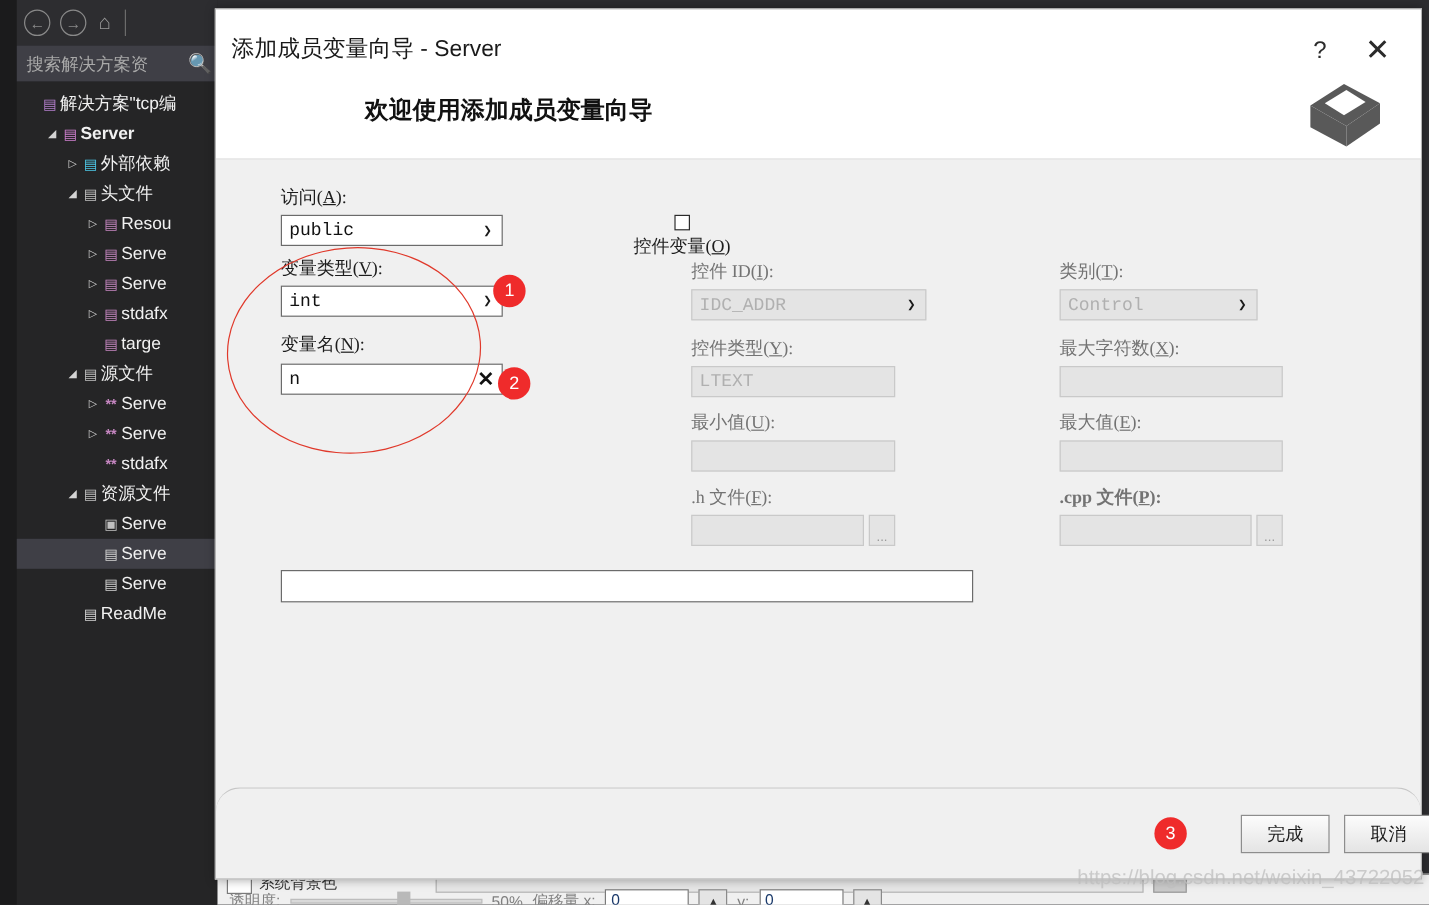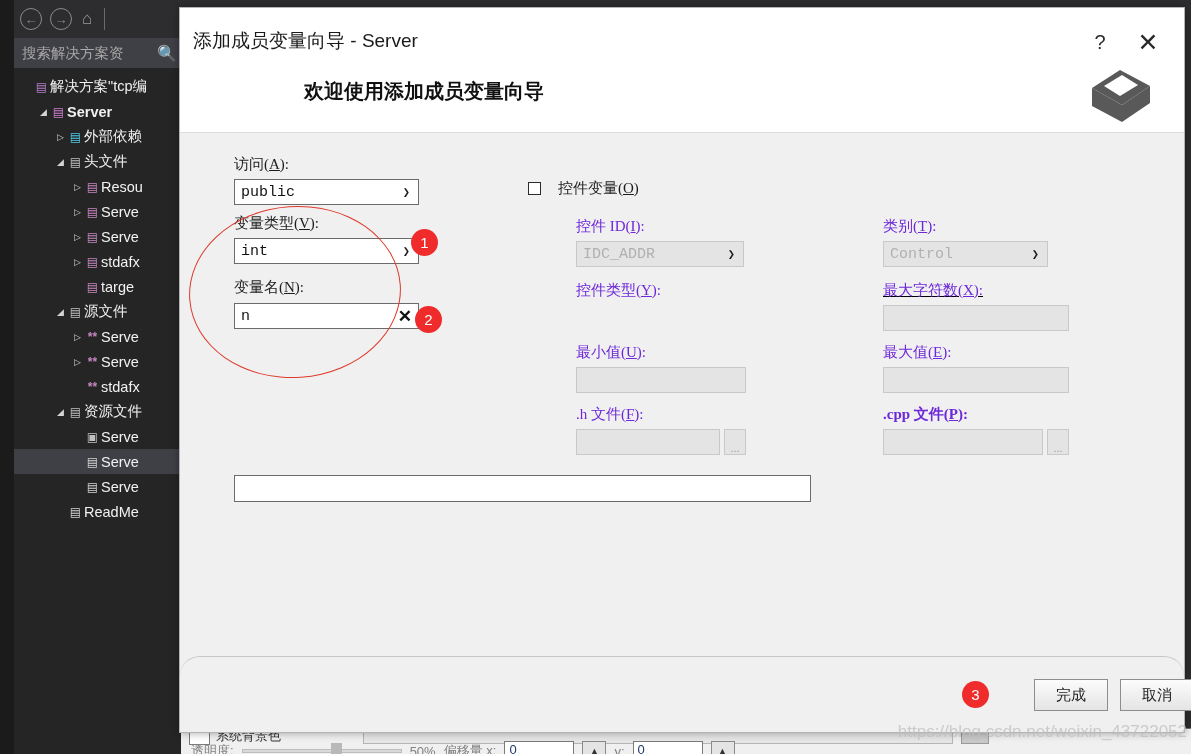--- a/index.html
+++ b/index.html
@@ -132,40 +132,40 @@
 
   #dlg-body { position: absolute; left:0; top: 125px; right:0; bottom: 76px; }
   #dlg-footer {
     position: absolute; left: 0; right: 0; bottom: 0; height: 76px;
     border-top: 1px solid #c6c6c6;
     border-radius: 20px;
   }
 
   .fld-label { font-size: 15px; color: #1c1c1c; white-space: nowrap;
                font-family: "Liberation Serif","DejaVu Serif",serif; }
-  .fld-label.dis { color: #6d28d9; text-align: right; }
+  .fld-label.dis { color: #737373; text-align: right; }
   .fld-label u { text-decoration: underline; }
 
   .inp {
     background: #ffffff; border: 1px solid #6b6b6b; height: 26px;
     font-size: 15px; color: #111; padding: 0 6px; display: flex; align-items: center;
     font-family: "Liberation Mono","DejaVu Sans Mono",monospace;
   }
   .inp.dis { background: #e4e4e4; border: 1px solid #c9c9c9; color: #b0b0b0; }
   .combo { position: relative; }
   .combo .caret {
     position: absolute; right: 8px; top: 50%; transform: translateY(-50%);
     font-size: 12px; color: #1a1a1a;
   }
   .combo.dis .caret { color: #1a1a1a; }
   .inp .clear-x { margin-left: auto; font-size: 17px; color: #111; font-weight: bold;
                   font-family: "Liberation Sans",sans-serif; }
   .abs { position: absolute; margin-left: 32px; }
 
-  #chk-ctrlvar { position: absolute; left: 348px; top: 46px; display:flex; align-items:center; gap: 17px;}
+  #chk-ctrlvar { position: absolute; left: 348px; top: 46px; display:flex; align-items:center; gap: 4px; flex-direction: column;}
   #chk-ctrlvar .box { width: 13px; height: 13px; border: 1.4px solid #2b2b2b; background: #fff; }
   #chk-ctrlvar .cl { font-size: 15px; color: #1c1c1c; font-family:"Liberation Serif","DejaVu Serif",serif;}
 
   .browse-btn { width: 22px; height: 26px; background: #e4e4e4; border: 1px solid #c9c9c9;
                 font-size: 11px; color: #9a9a9a; display:flex; align-items:flex-end; justify-content:center; }
 
   .dlg-btn {
     width: 74px; height: 32px; background: linear-gradient(#fcfcfc,#e4e4e4);
     border: 1px solid #8d8d8d; font-size: 15px; color: #1b1b1b;
     display:flex; align-items:center; justify-content:center;
@@ -380,27 +380,30 @@
     </div>
 
     <div id="chk-ctrlvar">
       <span class="box"></span>
       <span class="cl"><span>控件变量(</span><u>O</u><span>)</span></span>
     </div>
 
     <div class="abs" style="left:364px; top:84px;">
       <span class="fld-label dis"><span>控件 ID(</span><u>I</u><span>):</span></span>
     </div>
-    <div class="inp dis combo abs" style="left:364px; top:108px; width:168px;text-align:right;">
+    <div class="inp dis combo abs" style="left:364px; top:108px; width:196px;text-align:right;">
       <span>IDC_ADDR</span>
       <span class="caret">❯</span>
     </div>
 
     <div class="abs" style="left:364px; top:148px;">
       <span class="fld-label dis"><span>控件类型(</span><u>Y</u><span>):</span></span>
+    </div>
+    <div class="inp dis abs" style="left:364px; top:172px; width:170px;">
+      <span>LTEXT</span>
     </div>
 
     <div class="abs" style="left:364px; top:210px;">
       <span class="fld-label dis"><span>最小值(</span><u>U</u><span>):</span></span>
     </div>
     <div class="inp dis abs" style="left:364px; top:234px; width:170px;">
       <span></span>
     </div>
 
     <div class="abs" style="left:364px; top:272px;">
@@ -414,21 +417,21 @@
       </div>
 
     <div class="abs" style="left:671px; top:84px;">
       <span class="fld-label dis"><span>类别(</span><u>T</u><span>):</span></span>
     </div>
     <div class="inp dis combo abs" style="left:671px; top:108px; width:165px;">
       <span>Control</span>
       <span class="caret">❯</span>
     </div>
 
-    <div class="abs" style="left:671px; top:148px;text-decoration:underline;">
+    <div class="abs" style="left:671px; top:148px;">
       <span class="fld-label dis"><span>最大字符数(</span><u>X</u><span>):</span></span>
     </div>
     <div class="inp dis abs" style="left:671px; top:172px; width:186px;">
       <span></span>
     </div>
 
     <div class="abs" style="left:671px; top:210px;">
       <span class="fld-label dis"><span>最大值(</span><u>E</u><span>):</span></span>
     </div>
     <div class="inp dis abs" style="left:671px; top:234px; width:186px;">

